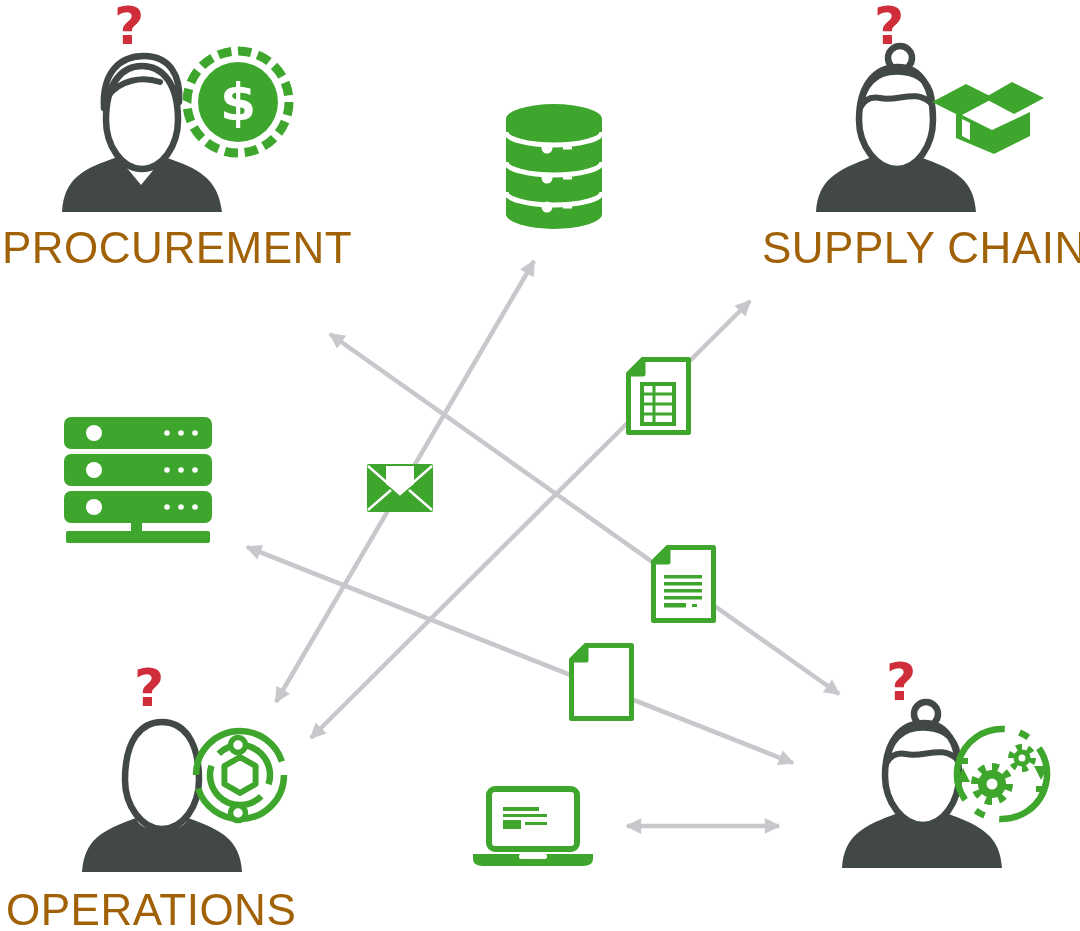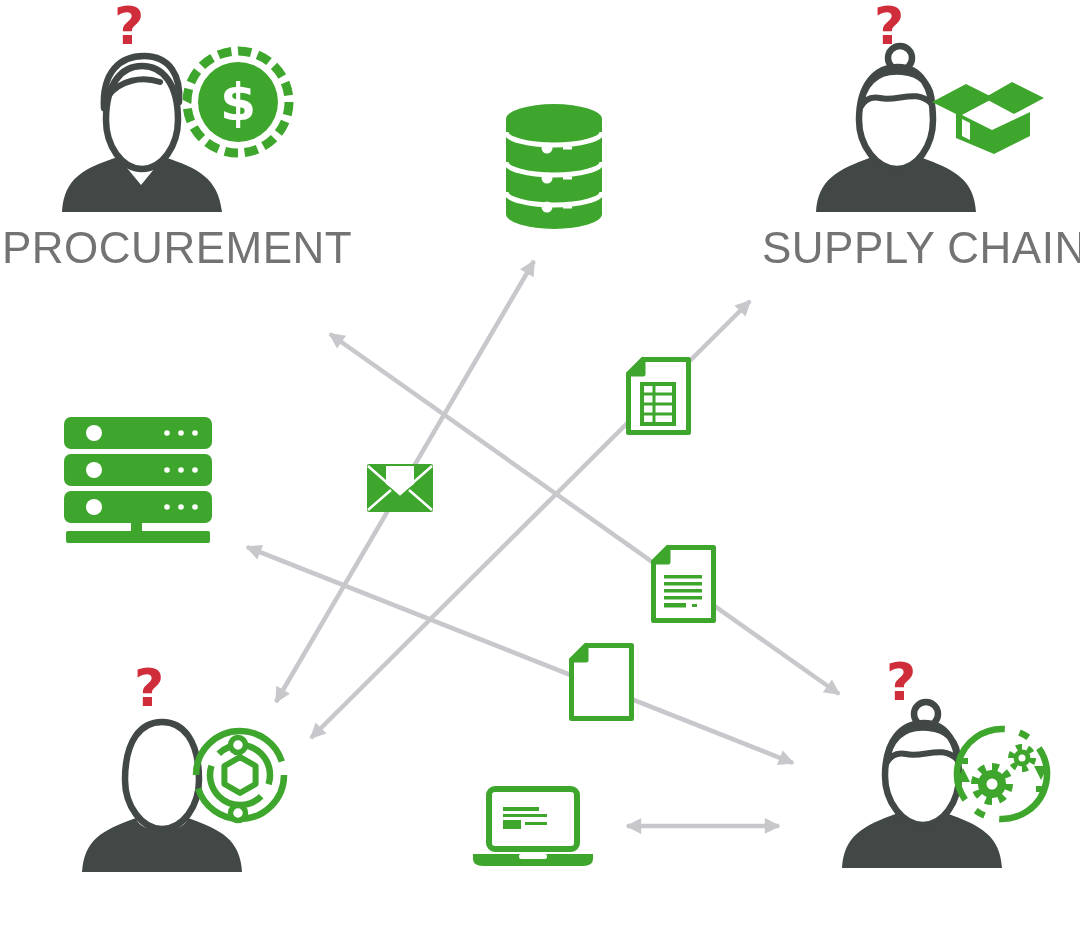--- a/index.html
+++ b/index.html
@@ -5,21 +5,21 @@
   html,body{margin:0;padding:0;background:#ffffff;}
   #canvas{position:relative;width:1080px;height:931px;background:#ffffff;overflow:hidden;
           font-family:"Liberation Sans",sans-serif;}
   .abs{position:absolute;}
   svg{display:block;overflow:visible;}
   #arrow-layer{position:absolute;left:0;top:0;z-index:1;}
   .icon{z-index:3;}
   .person{z-index:2;}
   .qmark{z-index:4;color:#CF2D3A;font-family:"DejaVu Sans",sans-serif;font-weight:bold;
          font-size:52px;line-height:1;}
-  .role-label{z-index:4;color:#737373;font-weight:300;font-size:44px;letter-spacing:.5px;
+  .role-label{z-index:4;color:#a16207;font-weight:300;font-size:44px;letter-spacing:.5px;
               white-space:nowrap;line-height:1;}
 </style>
 </head>
 <body>
 
 <div id="canvas">
 
   <svg id="arrow-layer" width="1080" height="931" viewBox="0 0 1080 931">
     <defs>
       <marker id="arw" viewBox="0 0 12 12" refX="10" refY="6" markerWidth="4.2" markerHeight="4.2" orient="auto-start-reverse">
@@ -71,20 +71,21 @@
     <path d="M68,118 C72,132 96,132 100,118 L100,140 L68,140 Z" fill="#414845"></path>
   </svg>
   <span class="abs qmark" style="left:134px;top:662px">?</span>
   <svg class="abs icon" style="left:188px;top:723px" width="104" height="104" viewBox="0 0 104 104">
     <circle cx="52" cy="52" r="44" fill="none" stroke="#3EA62C" stroke-width="6.5" pathLength="20" stroke-dasharray="9 1"></circle>
     <circle cx="52" cy="52" r="30" fill="none" stroke="#3EA62C" stroke-width="6.5" pathLength="20" stroke-dasharray="8.5 1.5" transform="rotate(45 52 52)"></circle>
     <polygon points="52,34 67.6,43 67.6,61 52,70 36.4,61 36.4,43" fill="none" stroke="#3EA62C" stroke-width="6" stroke-linejoin="round"></polygon>
     <circle cx="50" cy="22" r="7.5" fill="#ffffff" stroke="#3EA62C" stroke-width="5.5"></circle>
     <circle cx="50" cy="90" r="7.5" fill="#ffffff" stroke="#3EA62C" stroke-width="5.5"></circle>
   </svg>
+  <div class="abs role-label" style="left:6px;top:888px">OPERATIONS</div>
 
   <svg class="abs person" style="left:838px;top:698px" width="168" height="170" viewBox="0 0 168 170">
     <circle cx="88" cy="16" r="12" fill="none" stroke="#414845" stroke-width="6.5"></circle>
     <path d="M47,78 C47,42 64,25 86,25 C108,25 121,44 121,78 C121,104 105,127 85,127 C65,127 47,104 47,78 Z" fill="none" stroke="#414845" stroke-width="6.5"></path>
     <path d="M48,66 C52,38 68,28 90,30 C110,32 120,44 120,62 C104,46 86,60 68,56 C58,54 52,58 48,66" fill="none" stroke="#414845" stroke-width="6" stroke-linecap="round"></path>
     <path d="M4,170 C6,138 24,128 60,115 C64,132 104,132 108,115 C144,128 162,138 164,170 Z" fill="#414845"></path>
   </svg>
   <span class="abs qmark" style="left:886px;top:656px">?</span>
   <svg class="abs icon" style="left:948px;top:720px" width="108" height="108" viewBox="0 0 108 108">
     <circle cx="54" cy="54" r="45" fill="none" stroke="#3EA62C" stroke-width="6.5" pathLength="112" stroke-dasharray="40 6 4 6" transform="rotate(-35 54 54)"></circle>

